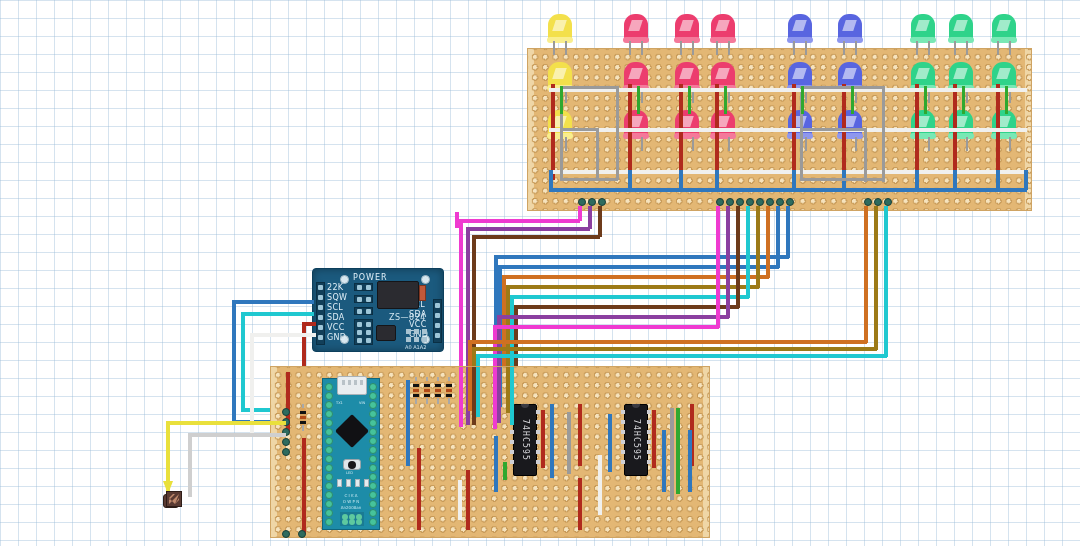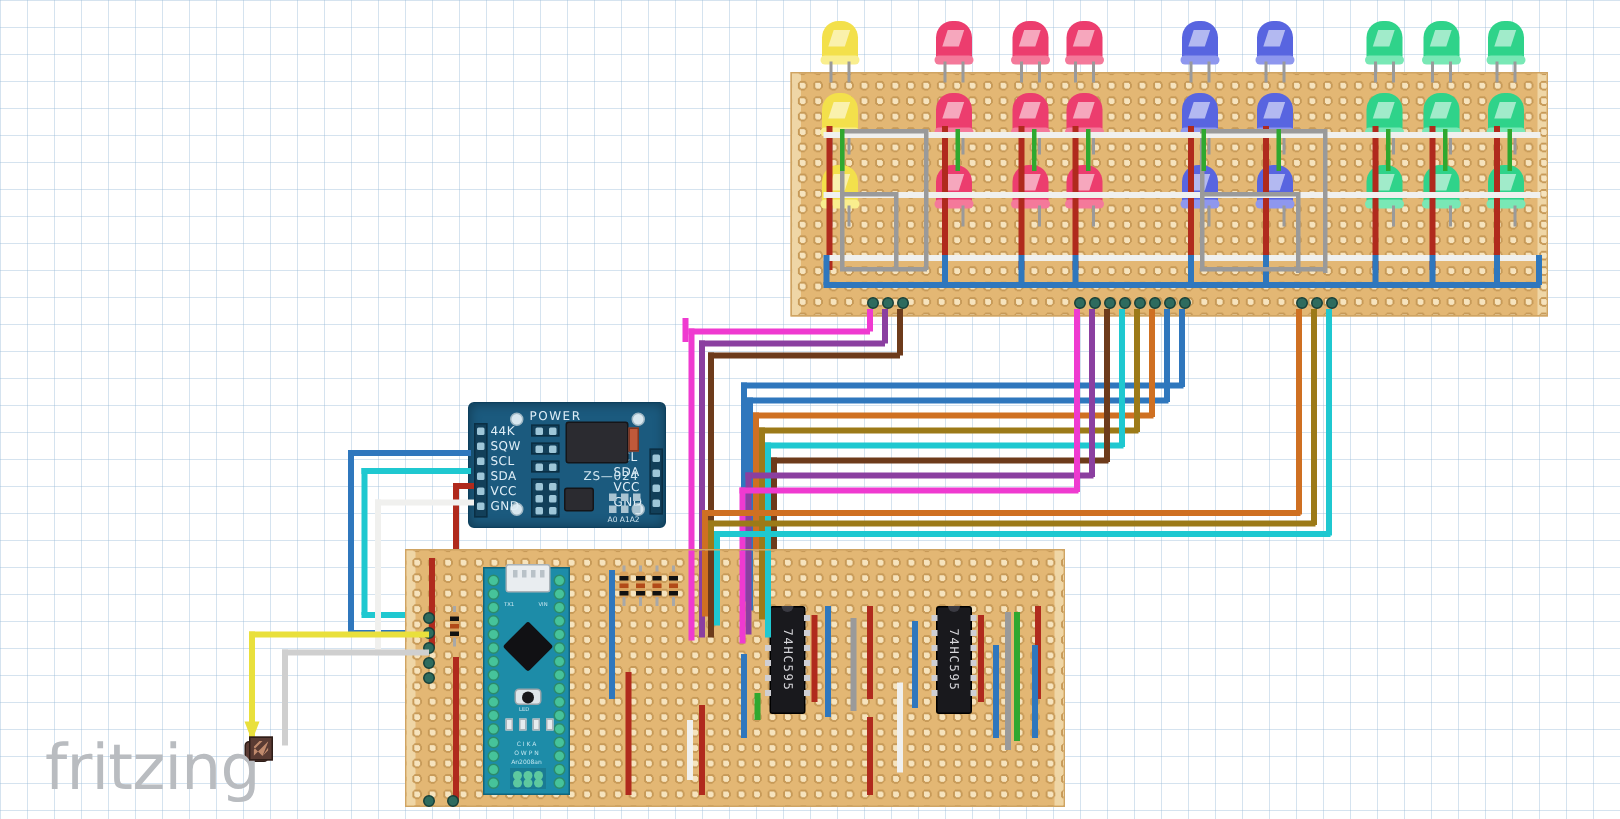--- a/index.html
+++ b/index.html
@@ -630,21 +630,21 @@
     <div class="hole" style="left:108px; top:66px;"></div>
 
     <div class="hdr" style="left:3px; top:13px; width:9px; height:63px;">
       <b style="left:1px; top:2px;"></b>
         <b style="left:1px; top:12px;"></b>
       <b style="left:1px; top:22px;"></b>
         <b style="left:1px; top:32px;"></b>
       <b style="left:1px; top:42px;"></b>
         <b style="left:1px; top:52px;"></b>
     </div>
-    <div class="lbl" style="left:14px; top:14px;">44K</div>
+    <div class="lbl" style="left:14px; top:14px;">22K</div>
     <div class="lbl" style="left:14px; top:24px;">SQW</div>
     <div class="lbl" style="left:14px; top:34px;">SCL</div>
     <div class="lbl" style="left:14px; top:44px;">SDA</div>
     <div class="lbl" style="left:14px; top:54px;">VCC</div>
     <div class="lbl" style="left:14px; top:64px;">GND</div>
 
     <div class="hdr" style="left:120px; top:30px; width:9px; height:44px;">
       <b style="left:1px; top:3px;"></b>
         <b style="left:1px; top:13px;"></b>
       <b style="left:1px; top:23px;"></b>
@@ -908,19 +908,18 @@
 
   <div class="w wt" style="left:166px; top:421px; width:120px; background:#e9e03c;"></div>
   <div class="w wtv" style="left:166px; top:421px; height:76px; background:#e9e03c;"></div>
   <div class="w wt" style="left:188px; top:433px; width:98px; background:#cfcfcf;"></div>
   <div class="w wtv" style="left:188px; top:433px; height:64px; background:#cfcfcf;"></div>
 
   <div id="ldr" style="left:163px; top:494px;">
     <i></i>
   </div>
 
-  <div id="fritzing-logo" style="left:30px; top:487px;">fritzing</div>
   <div id="fritzing-bolt" style="left:163px; top:481px;"></div>
   <div id="fritzing-mark" style="left:166px; top:491px;">
     <i></i>
   </div>
 
 </div>
 
 </body></html>

